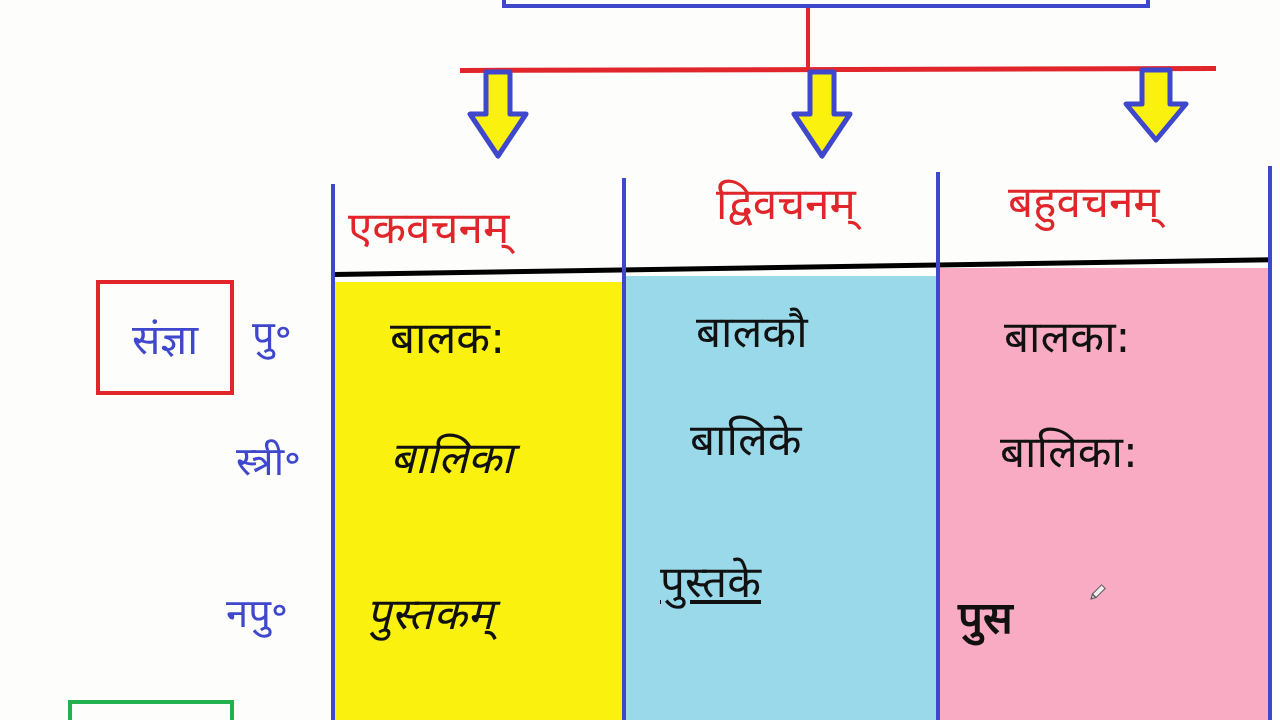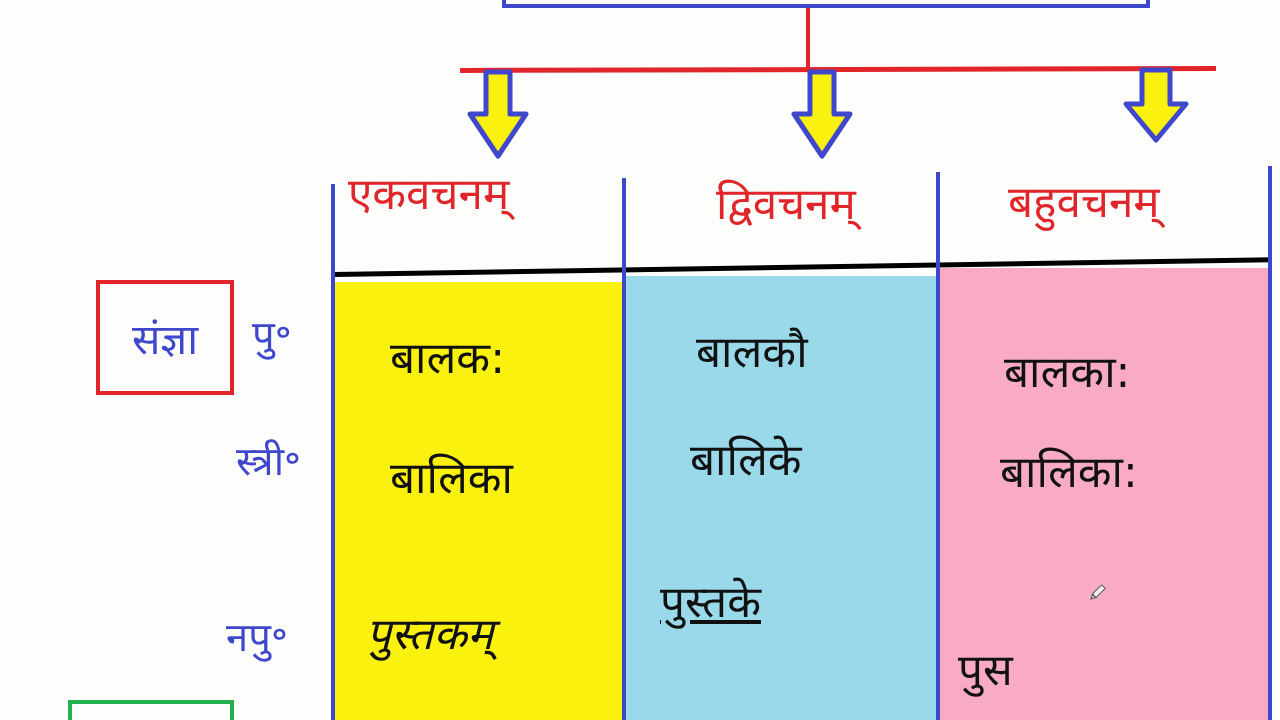--- a/index.html
+++ b/index.html
@@ -25,21 +25,21 @@
     color:#e0262b; font-size:44px; white-space:nowrap;
     font-family:"DejaVu Sans", sans-serif;
   }
   .cell { box-sizing:border-box; }
   .cell-yellow { background:#fbf10f; }
   .cell-blue { background:#99d9ea; }
   .cell-pink { background:#f9abc4; }
   .black-rule { background:#000; height:5px; }
 
   .word {
-    color:#111; font-size:44px; white-space:nowrap;margin-top:20px;
+    color:#111; font-size:44px; white-space:nowrap;
   }
   .label-blue { color:#3f48cc; font-size:40px; white-space:nowrap; }
   .sanjna-box {
     left:96px; top:280px; width:138px; height:115px;
     border:4px solid #e0262b; box-sizing:border-box;
     display:flex; align-items:center; justify-content:center;
   }
   .green-box {
     left:68px; top:700px; width:166px; height:40px;
     border:4px solid #22b14c; box-sizing:border-box;
@@ -74,43 +74,43 @@
 <div class="abs cell cell-blue" style="left:624px; top:276px; width:314px; height:446px;"></div>
 <div class="abs cell cell-pink" style="left:938px; top:268px; width:332px; height:454px;"></div>
 
 <div class="abs black-rule" style="left:334px; top:272px; width:938px; transform:rotate(-0.9deg); transform-origin:left center;"></div>
 
 <div class="abs vline" style="left:331px; top:184px; height:540px;"></div>
 <div class="abs vline" style="left:622px; top:178px; height:545px;"></div>
 <div class="abs vline" style="left:936px; top:172px; height:550px;"></div>
 <div class="abs vline" style="left:1268px; top:166px; height:556px;"></div>
 
-<div class="abs hdr" style="left:348px; top:162px;text-align:center;">एकवचनम्</div>
+<div class="abs hdr" style="left:348px; top:196px;text-align:center;">एकवचनम्</div>
 <div class="abs hdr" style="left:716px; top:172px;">द्विवचनम्</div>
 <div class="abs hdr" style="left:1008px; top:170px;">बहुवचनम्</div>
 
 <div class="abs sanjna-box">
   <span class="label-blue" style="font-size:42px;">संज्ञा</span>
 </div>
 
 <div class="abs label-blue" style="left:252px; top:306px;">पु॰</div>
 <div class="abs label-blue" style="left:236px; top:432px;">स्त्री॰</div>
-<div class="abs label-blue" style="left:226px; top:608px;">नपु॰</div>
+<div class="abs label-blue" style="left:226px; top:584px;">नपु॰</div>
 
 <div class="abs word" style="left:390px; top:306px;">बालक:</div>
 <div class="abs word" style="left:696px; top:300px;">बालकौ</div>
-<div class="abs word" style="left:1004px; top:320px;">बालका:</div>
+<div class="abs word" style="left:1004px; top:305px;">बालका:</div>
 
-<div class="abs word" style="left:390px; top:426px;">बालिका</div>
+<div class="abs word" style="left:390px; top:426px;font-style:italic;">बालिका</div>
 <div class="abs word" style="left:690px; top:408px;">बालिके</div>
 <div class="abs word" style="left:1000px; top:420px;">बालिका:</div>
 
 <div class="abs word" style="left:366px; top:582px;font-style:italic;">पुस्तकम्</div>
 <div class="abs word" style="left:660px; top:550px;text-decoration:underline;">पुस्तके</div>
-<div class="abs word" style="left:958px; top:618px;">पुस</div>
+<div class="abs word" style="left:958px; top:586px;font-weight:bold;">पुस</div>
 
 <div class="abs cursor-icon" style="left:1088px; top:584px;">
   <svg viewBox="0 0 18 18" width="18" height="18">
     <g transform="rotate(45 9 9)">
       <rect x="6.5" y="0" width="5" height="13" fill="#eee" stroke="#555" stroke-width="1"></rect>
       <polygon points="6.5,13 11.5,13 9,17.5" fill="#ccc" stroke="#555" stroke-width="1"></polygon>
     </g>
   </svg>
 </div>
 

